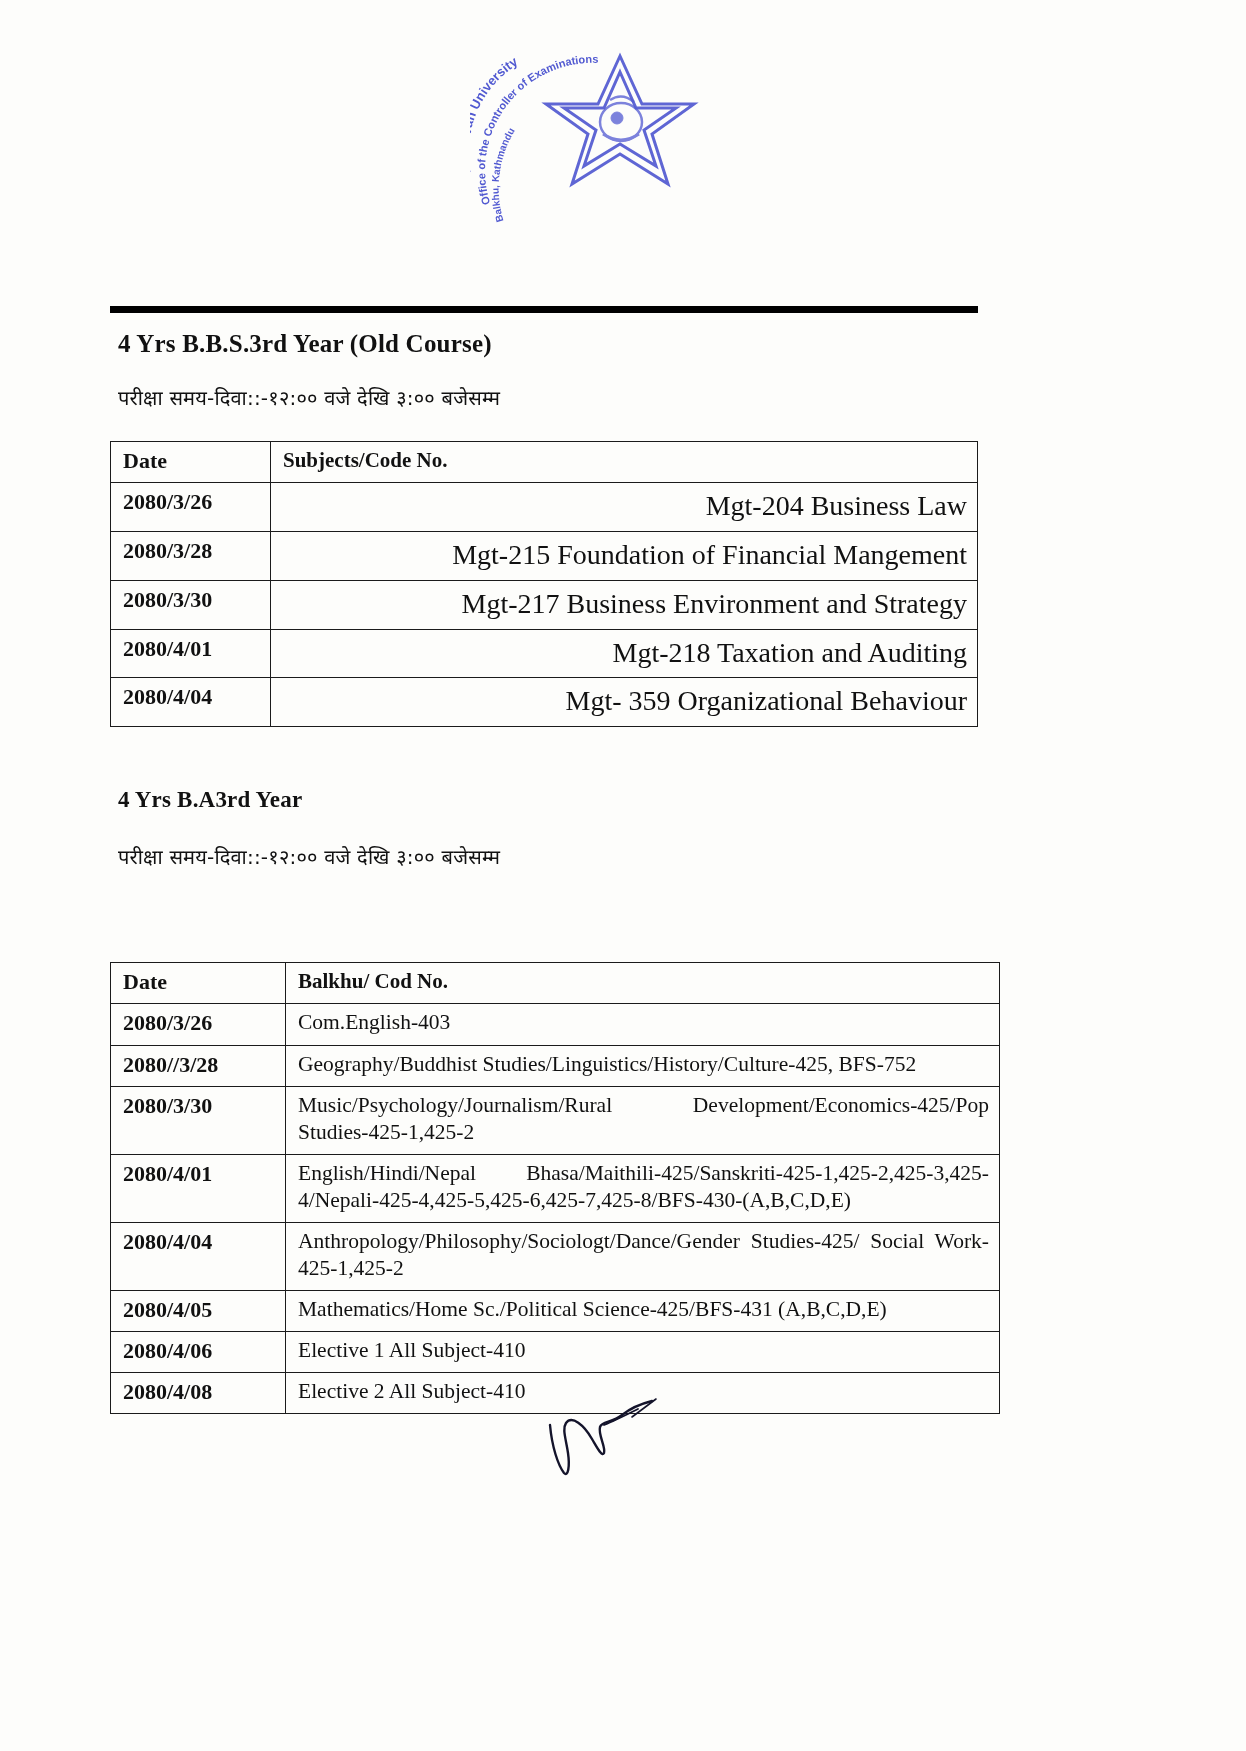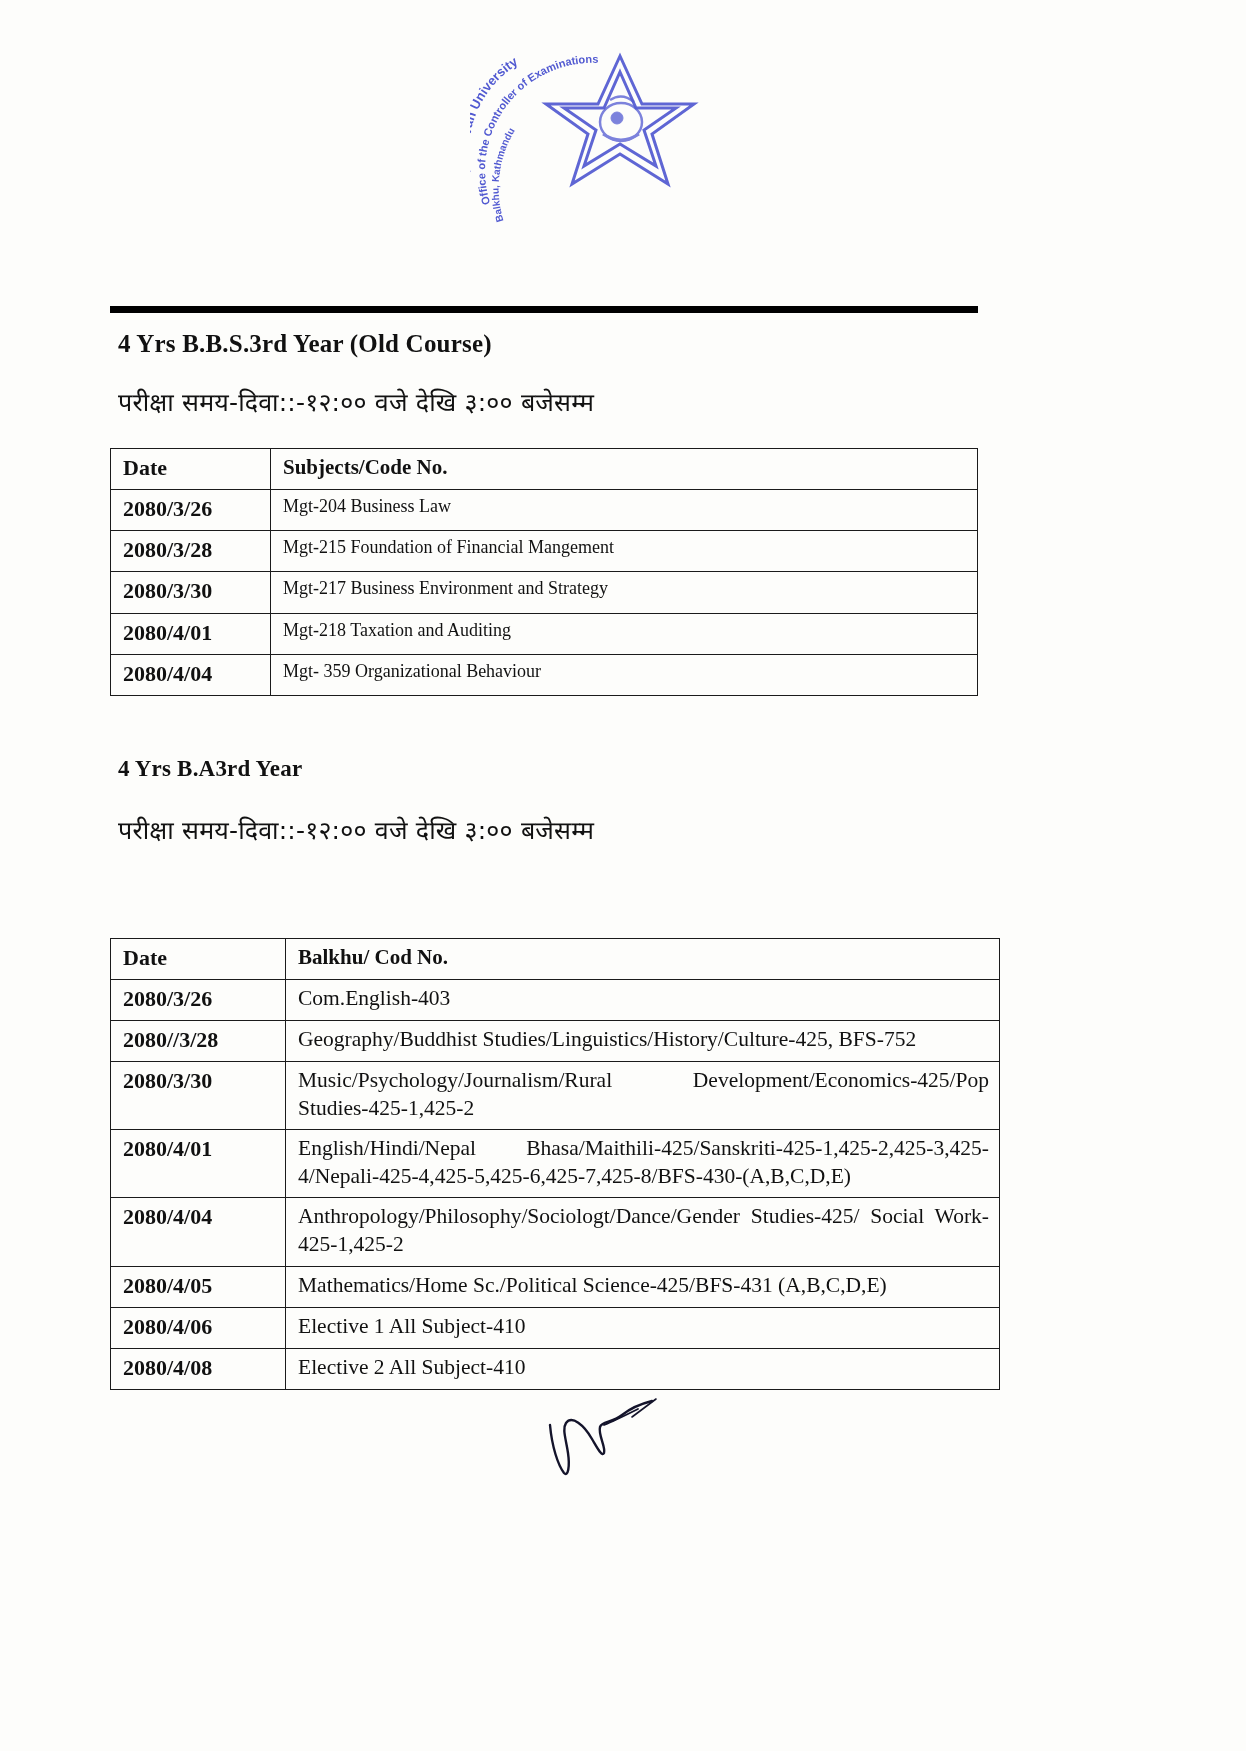--- a/index.html
+++ b/index.html
@@ -55,21 +55,21 @@
     letter-spacing: .2px;
     margin: 0 0 26px 8px;
   }
   .section-title.second {
     font-size: 23px;
     margin-bottom: 30px;
   }
 
   .time-line {
     font-family: "DejaVu Sans", sans-serif;
-    font-size: 25px;
+    font-size: 20px;
     margin: 0 0 30px 8px;
     letter-spacing: .2px;
   }
 
   
   table.sched {
     border-collapse: collapse;
     table-layout: fixed;
     font-size: 21.5px;
   }
@@ -86,21 +86,21 @@
   }
   table.sched td.date, table.sched th.date {
     font-weight: bold;
     white-space: nowrap;
     font-size: 22px;
   }
 
   
   #table-bbs { width: 868px; margin-left: 0; }
   #table-bbs col.c-date { width: 160px; }
-  #table-bbs td.subject { font-size: 18px; }
+  #table-bbs td.subject { font-size: 28px; text-align: right; }
 
   
   #table-ba { width: 890px; margin-left: 0; font-size: 21px; }
   #table-ba col.c-date { width: 175px; }
   #table-ba td.subject { font-size: 21.5px; }
   #table-ba td.subject .justify {
     display: block;
     text-align: justify;
     text-align-last: left;
   }

